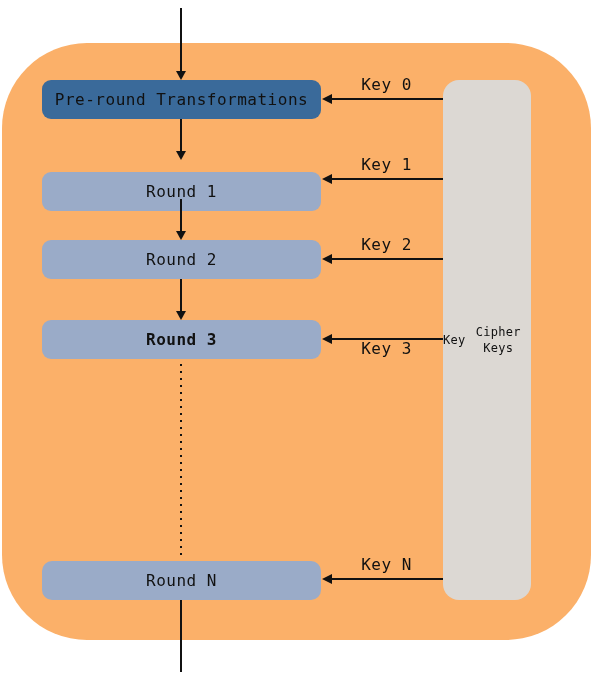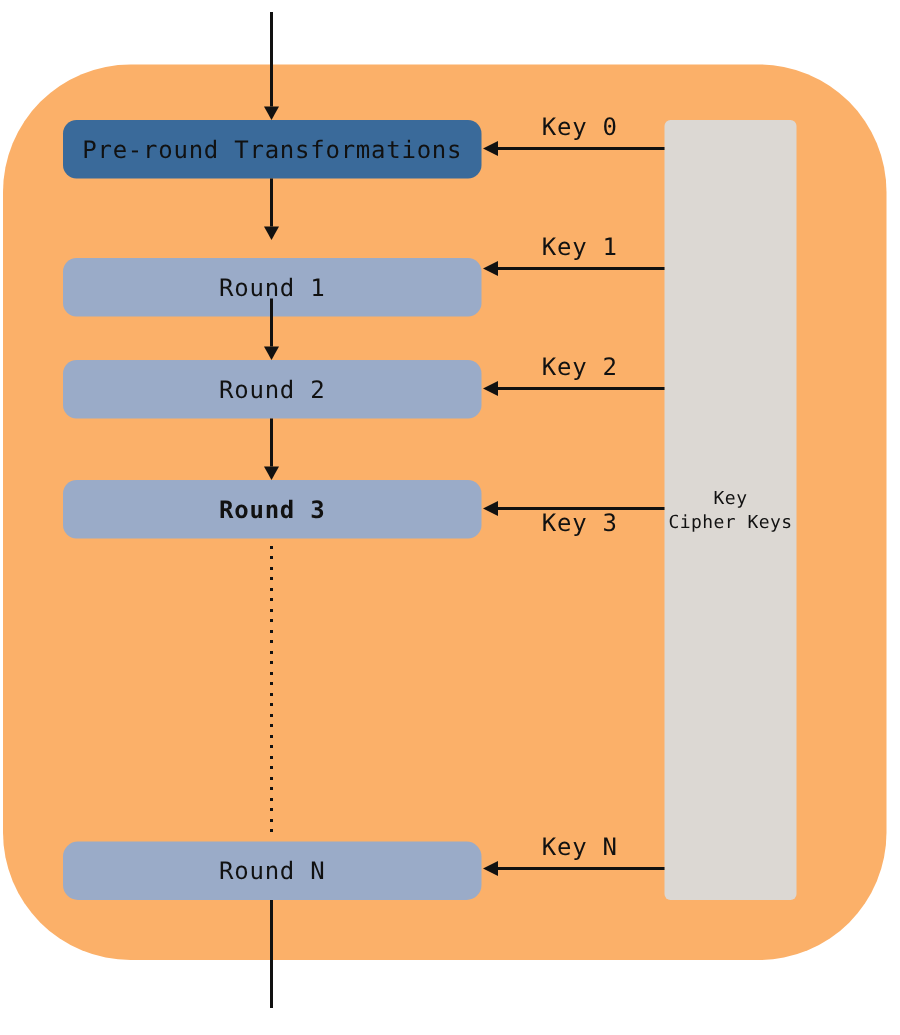--- a/index.html
+++ b/index.html
@@ -53,23 +53,23 @@
   .key-label.k0{top:77px;} .key-label.k1{top:157px;} .key-label.k2{top:237px;} .key-label.k3{top:317px;margin-top:24px;} .key-label.k4{top:557px;}
   .hline{position:absolute;left:330px;width:113px;height:2px;background:var(--line);}
   .hline.h0{top:98px;} .hline.h1{top:178px;} .hline.h2{top:258px;} .hline.h3{top:338px;} .hline.h4{top:578px;}
   .ah-left{
     position:absolute;left:322px;width:0;height:0;
     border-top:5px solid transparent;border-bottom:5px solid transparent;
     border-right:10px solid var(--line);
   }
   .ah-left.h0{top:94px;} .ah-left.h1{top:174px;} .ah-left.h2{top:254px;} .ah-left.h3{top:334px;} .ah-left.h4{top:574px;}
   .panel{
-    position:absolute;left:443px;top:80px;width:88px;height:520px;border-radius:4px;
+    position:absolute;left:443px;top:80px;width:88px;height:520px;border-radius:16px;
     background:var(--panel);
-    display:flex;flex-direction:column;align-items:center;justify-content:center;
+    display:flex;flex-direction:row;align-items:center;justify-content:center;
     font-size:12px;line-height:16px;text-align:center;letter-spacing:0.3px;
   }
 </style>
 </head>
 <body>
 
 <div class="canvas">
 
   <div class="container"></div>
 

